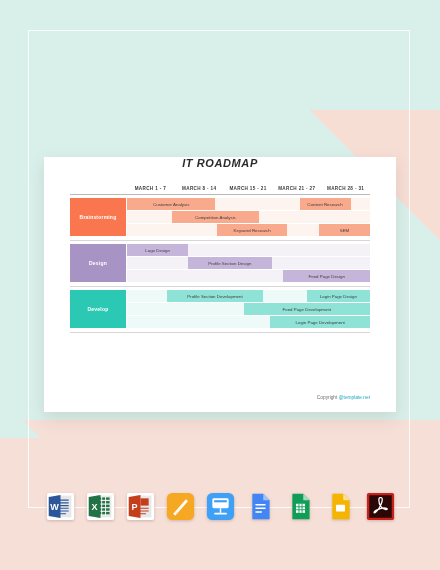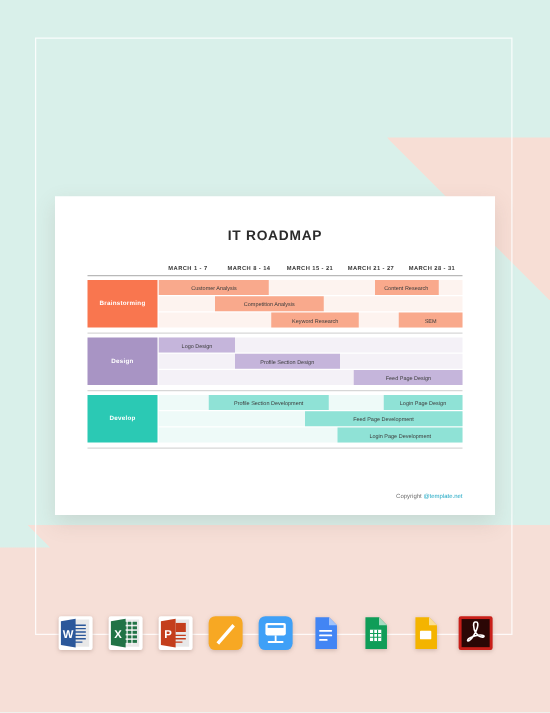--- a/index.html
+++ b/index.html
@@ -65,21 +65,21 @@
     background: #ffffff;
     box-shadow: 0 6px 16px rgba(120,90,80,0.16);
     box-sizing: border-box;
   }
   .card-title {
     text-align: center;
     font-size: 11px;
     font-weight: bold;
     letter-spacing: 0.6px;
     color: #2b2b2b;
-    margin-top: 26px;
+    font-style: italic;
   }
 
   
   .chart {
     position: relative;
     margin: 17px 26px 0 26px;
   }
   .col-head-row {
     display: flex;
     padding-left: 56px;

